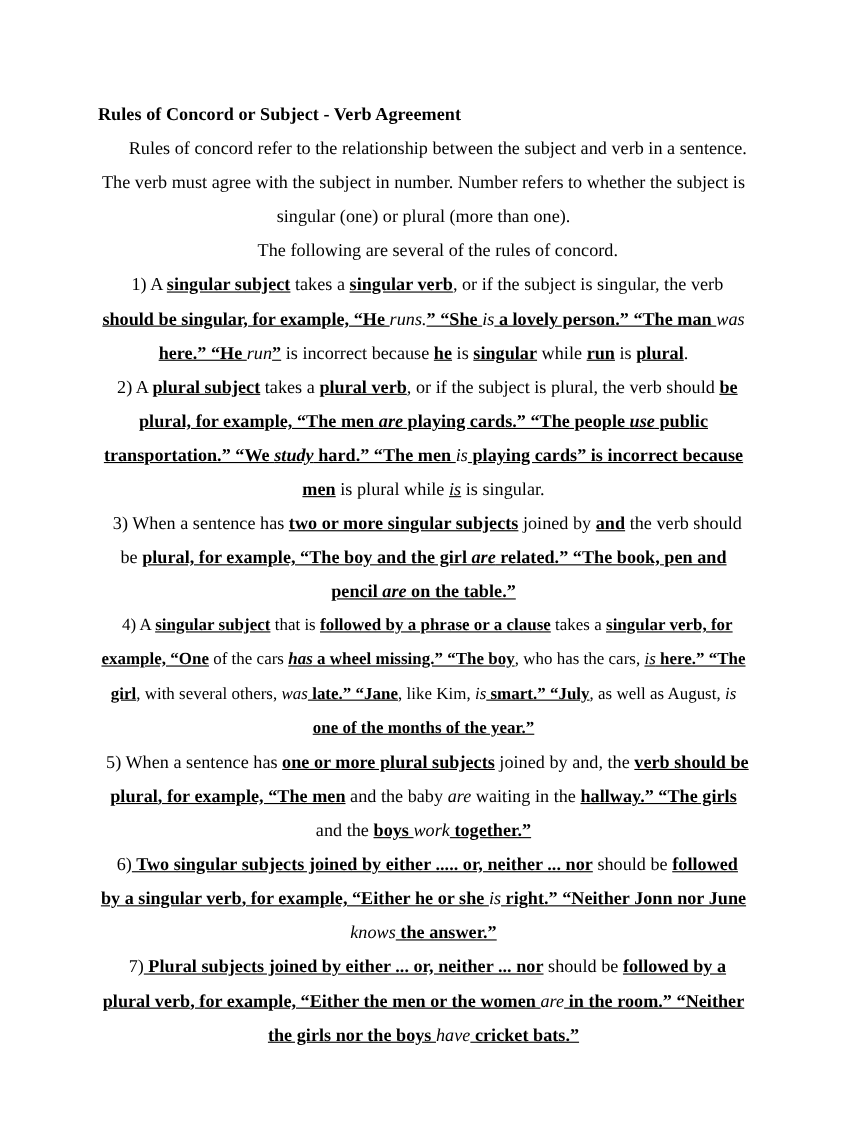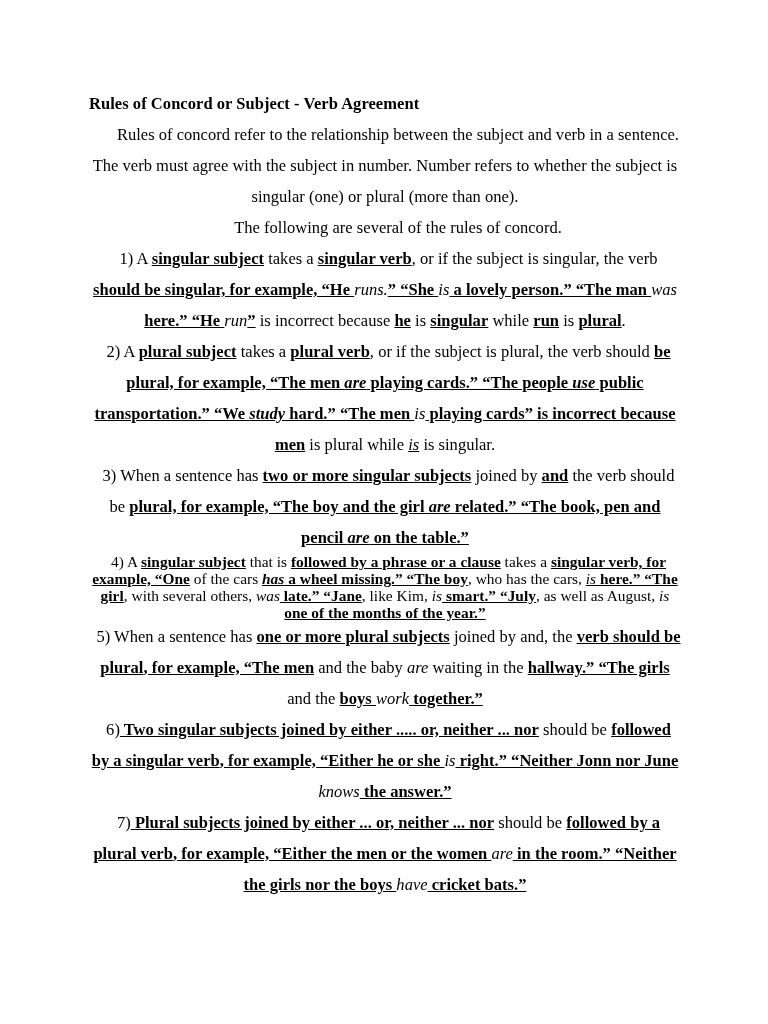--- a/index.html
+++ b/index.html
@@ -47,21 +47,21 @@
   }
   .para.lead {
     text-indent: 26px;
   }
   .para.rule {
     text-indent: 7px;
   }
   
   .para.compact {
     font-size: 15.4px;
-    line-height: 17px;
+    line-height: 31px;
     text-indent: 7px;
   }
   b, .b { font-weight: bold; text-decoration: underline; }
   i, .i { font-style: italic; }
   .bi { font-weight: normal; font-style: italic; }
   .biu { font-weight: bold; font-style: italic; text-decoration: underline; }
   .iu { font-style: italic; text-decoration: underline; }
 </style>
 </head>
 <body>

